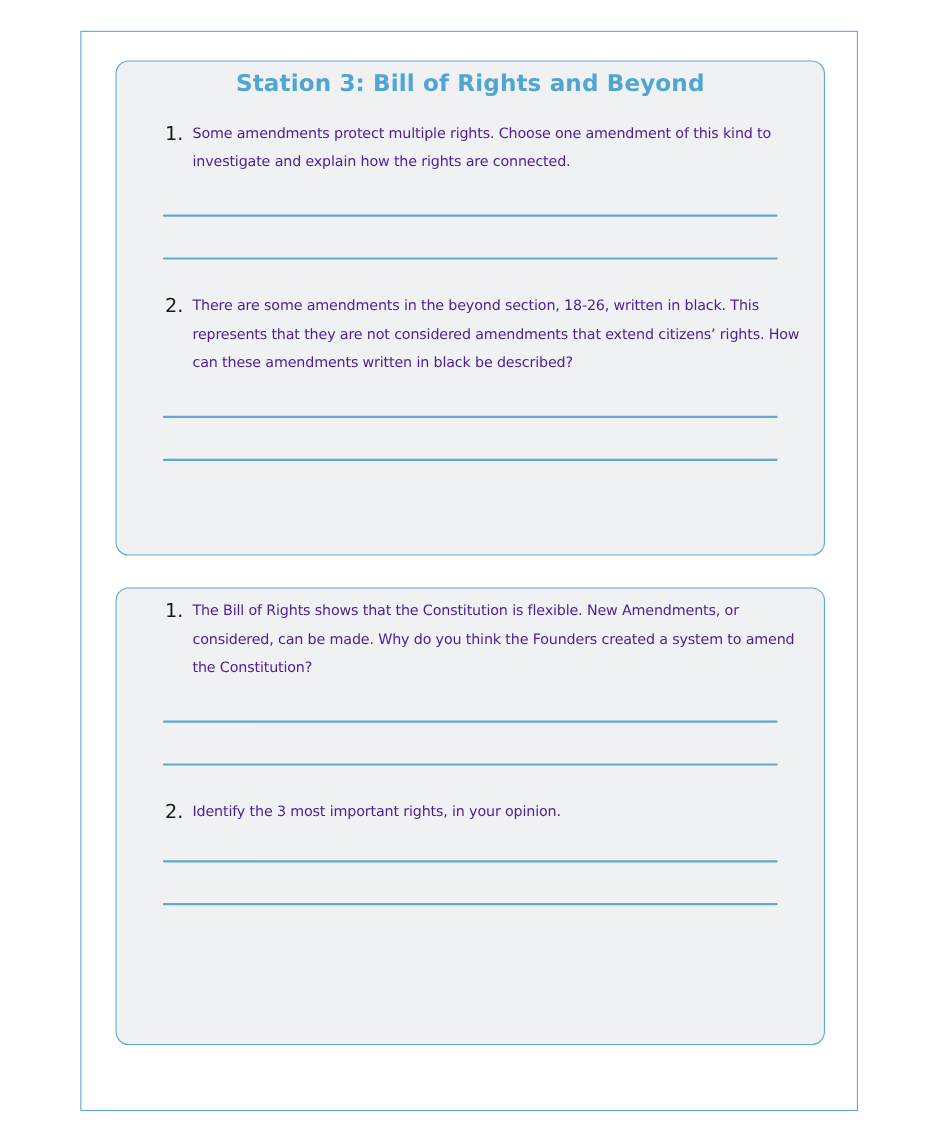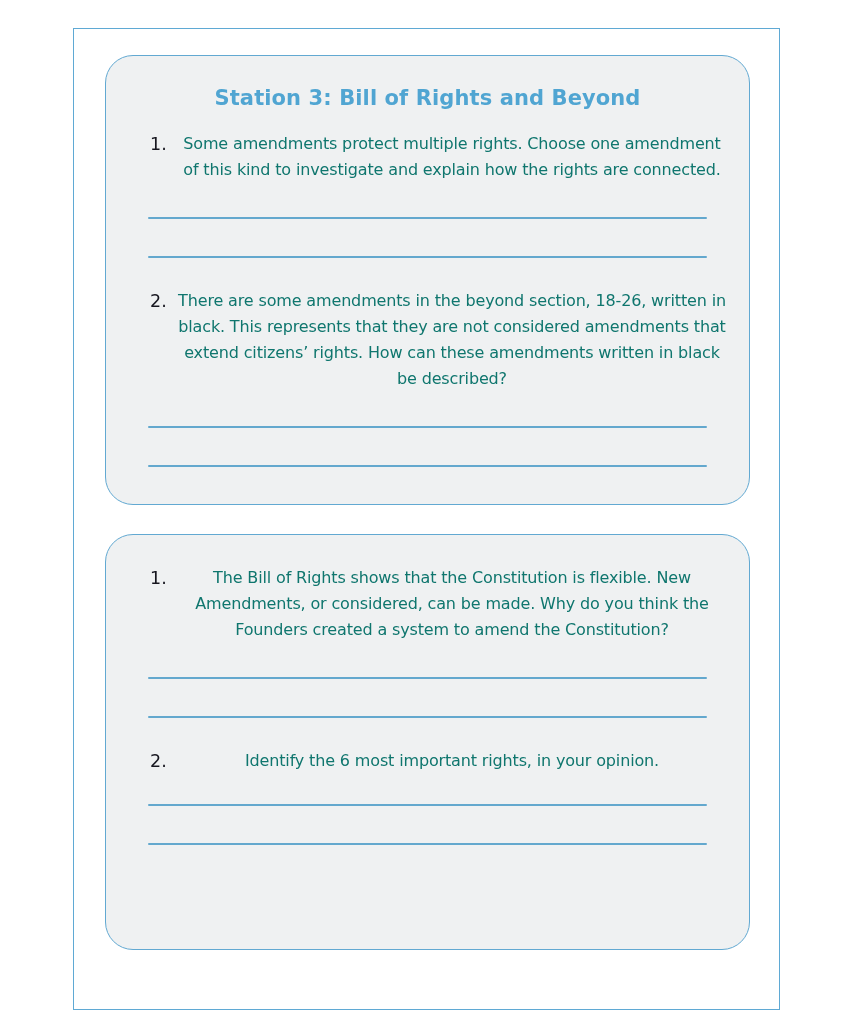--- a/index.html
+++ b/index.html
@@ -41,22 +41,22 @@
     left: 105px;
     top: 55px;
     width: 645px;
   }
 
   .card {
     position: relative;
     box-sizing: border-box;
     background: #EFF1F2;
     border: 1.8px solid #62A9D2;
-    border-radius: 28px;
-    padding: 30px 20px 24px 20px;
+    border-radius: 12px;
+    padding: 8px 20px 24px 20px;
     margin-bottom: 29px;
   }
   .card--station { min-height: 450px; }
   .card--reflection { min-height: 416px; }
 
   .card-title {
     text-align: center;
     color: #50A5D2;
     font-family: "DejaVu Sans", sans-serif;
     font-weight: bold;
@@ -84,27 +84,26 @@
     width: 25px;
     color: #16161F;
     font-family: "DejaVu Sans", sans-serif;
     font-size: 17.5px;
     font-weight: normal;
     line-height: 26px;
   }
 
   .qtext {
     flex: 1 1 auto;
-    color: #0f766e;
+    color: #4c1d95;
     font-family: "DejaVu Sans", sans-serif;
-    font-size: 16px;
+    font-size: 13px;
     line-height: 26px;
     letter-spacing: -0.15px;
     max-width: 570px;
-    text-align: center;
   }
 
   .answer-lines {
     padding: 0 22px 0 22px;
   }
   .answer-line {
     height: 2px;
     background: #63A8CE;
     border-radius: 1px;
   }
@@ -172,21 +171,21 @@
           <div class="gap-before-first-line"></div>
           <div class="answer-line"></div>
           <div class="gap-between-lines"></div>
           <div class="answer-line"></div>
         </div>
 
         <div class="spacer-q"></div>
 
         <li class="qitem">
           <span class="qnum">2.</span>
-          <span class="qtext">Identify the 6 most important rights, in your opinion.</span>
+          <span class="qtext">Identify the 3 most important rights, in your opinion.</span>
         </li>
 
         <div class="answer-lines">
           <div class="gap-tight-before-line"></div>
           <div class="answer-line"></div>
           <div class="gap-between-lines"></div>
           <div class="answer-line"></div>
         </div>
 
       </ul>

